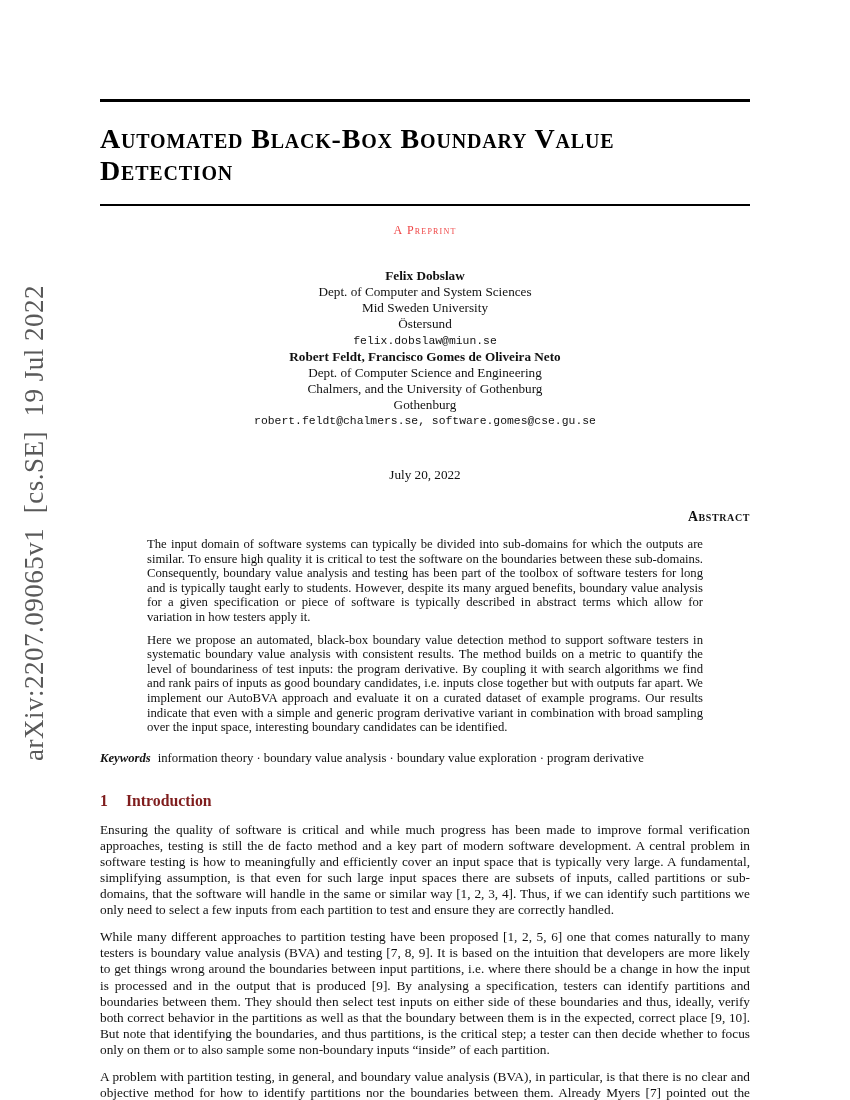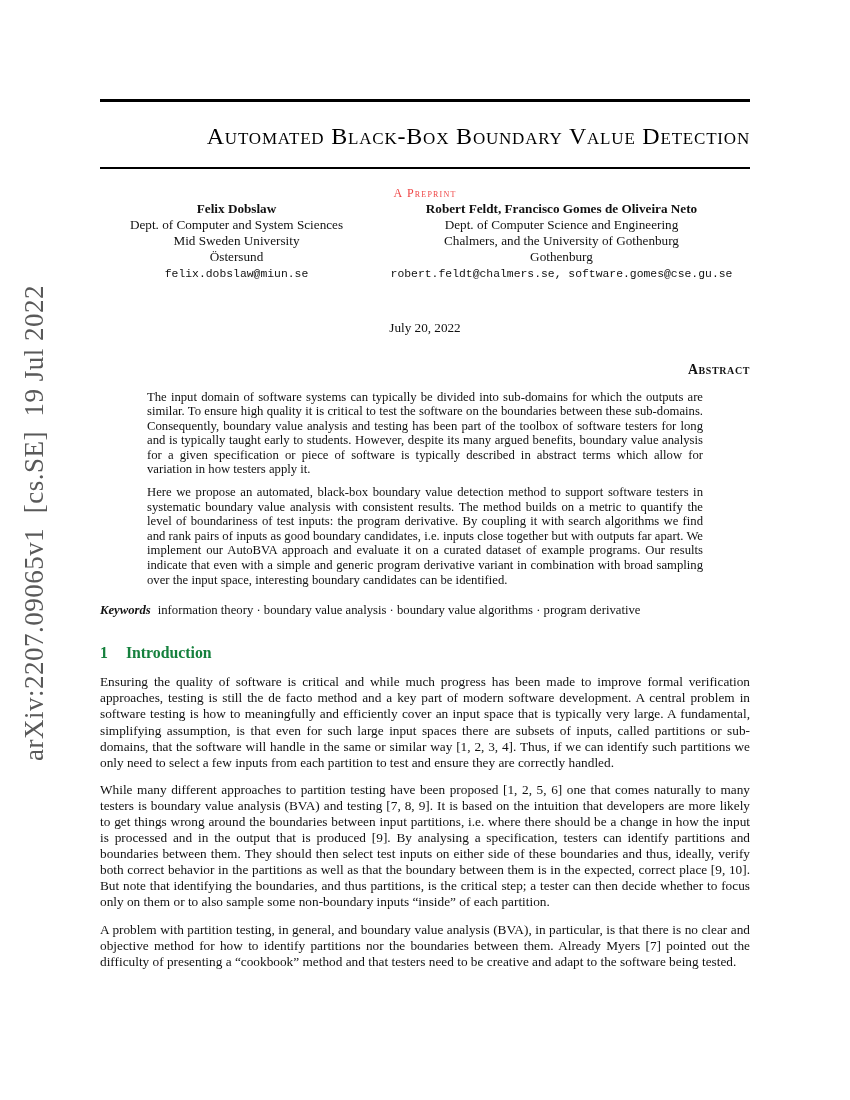--- a/index.html
+++ b/index.html
@@ -37,38 +37,39 @@
     border-top: 3px solid #000;
     margin: 99px 0 0 0;
   }
   .rule-bottom {
     border: none;
     border-top: 2px solid #000;
     margin: 17px 0 0 0;
   }
   .paper-title {
     margin: 21px 0 0 0;
-    text-align: right;
+    text-align: left;
     font-variant: small-caps;
-    font-weight: 400;
-    font-size: 24px;
+    font-weight: 700;
+    font-size: 28px;
     letter-spacing: 0.8px;
     color: #000;
   }
   .preprint-label {
     margin-top: 17px;
     text-align: center;
     font-variant: small-caps;
     font-size: 12px;
     letter-spacing: 1.2px;
     color: #ef4444;
   }
   .authors-row {
+    margin-top: 30px;
     display: flex;
-    flex-direction: row;
+    flex-direction: column;
     width: 100%;
     justify-content: flex-end;
   }
   .author-col { text-align: center; font-size: 13.2px; line-height: 16px; }
   .author-col.left  { flex: 0 0 42%; }
   .author-col.right { flex: 0 0 58%; }
   .author-name { font-weight: bold; }
   .author-email {
     font-family: Liberation Mono, monospace;
     font-size: 11.4px;
@@ -101,21 +102,21 @@
   }
   .keywords-label {
     font-weight: bold;
     font-style: italic;
     margin-right: 7px;
   }
   .section-heading {
     margin-top: 26px;
     font-size: 15.8px;
     font-weight: bold;
-    color: #15803d;
+    color: #7f1d1d;
   }
   .section-number { margin-right: 18px; }
   .section-body {
     margin-top: 12px;
     font-size: 13.3px;
     line-height: 16.1px;
     text-align: justify;
   }
   .section-body p { margin: 0 0 11px 0; }
 </style>
@@ -159,21 +160,21 @@
     <div class="paper-date">July 20, 2022</div>
 
     <div class="abstract-heading">Abstract</div>
 
     <div class="abstract-body">
       <p>The input domain of software systems can typically be divided into sub-domains for which the outputs are similar. To ensure high quality it is critical to test the software on the boundaries between these sub-domains. Consequently, boundary value analysis and testing has been part of the toolbox of software testers for long and is typically taught early to students. However, despite its many argued benefits, boundary value analysis for a given specification or piece of software is typically described in abstract terms which allow for variation in how testers apply it.</p>
       <p>Here we propose an automated, black-box boundary value detection method to support software testers in systematic boundary value analysis with consistent results. The method builds on a metric to quantify the level of boundariness of test inputs: the program derivative. By coupling it with search algorithms we find and rank pairs of inputs as good boundary candidates, i.e. inputs close together but with outputs far apart. We implement our AutoBVA approach and evaluate it on a curated dataset of example programs. Our results indicate that even with a simple and generic program derivative variant in combination with broad sampling over the input space, interesting boundary candidates can be identified.</p>
     </div>
 
     <div class="keywords-line">
-      <span class="keywords-label">Keywords</span><span>information theory · boundary value analysis · boundary value algorithms · program derivative</span>
+      <span class="keywords-label">Keywords</span><span>information theory · boundary value analysis · boundary value exploration · program derivative</span>
     </div>
 
     <div class="section-heading">
       <span class="section-number">1</span><span>Introduction</span>
     </div>
 
     <div class="section-body">
       <p>Ensuring the quality of software is critical and while much progress has been made to improve formal verification approaches, testing is still the de facto method and a key part of modern software development. A central problem in software testing is how to meaningfully and efficiently cover an input space that is typically very large. A fundamental, simplifying assumption, is that even for such large input spaces there are subsets of inputs, called partitions or sub-domains, that the software will handle in the same or similar way [1, 2, 3, 4]. Thus, if we can identify such partitions we only need to select a few inputs from each partition to test and ensure they are correctly handled.</p>
       <p>While many different approaches to partition testing have been proposed [1, 2, 5, 6] one that comes naturally to many testers is boundary value analysis (BVA) and testing [7, 8, 9]. It is based on the intuition that developers are more likely to get things wrong around the boundaries between input partitions, i.e. where there should be a change in how the input is processed and in the output that is produced [9]. By analysing a specification, testers can identify partitions and boundaries between them. They should then select test inputs on either side of these boundaries and thus, ideally, verify both correct behavior in the partitions as well as that the boundary between them is in the expected, correct place [9, 10]. But note that identifying the boundaries, and thus partitions, is the critical step; a tester can then decide whether to focus only on them or to also sample some non-boundary inputs “inside” of each partition.</p>
       <p>A problem with partition testing, in general, and boundary value analysis (BVA), in particular, is that there is no clear and objective method for how to identify partitions nor the boundaries between them. Already Myers [7] pointed out the difficulty of presenting a “cookbook” method and that testers need to be creative and adapt to the software being tested.</p>

